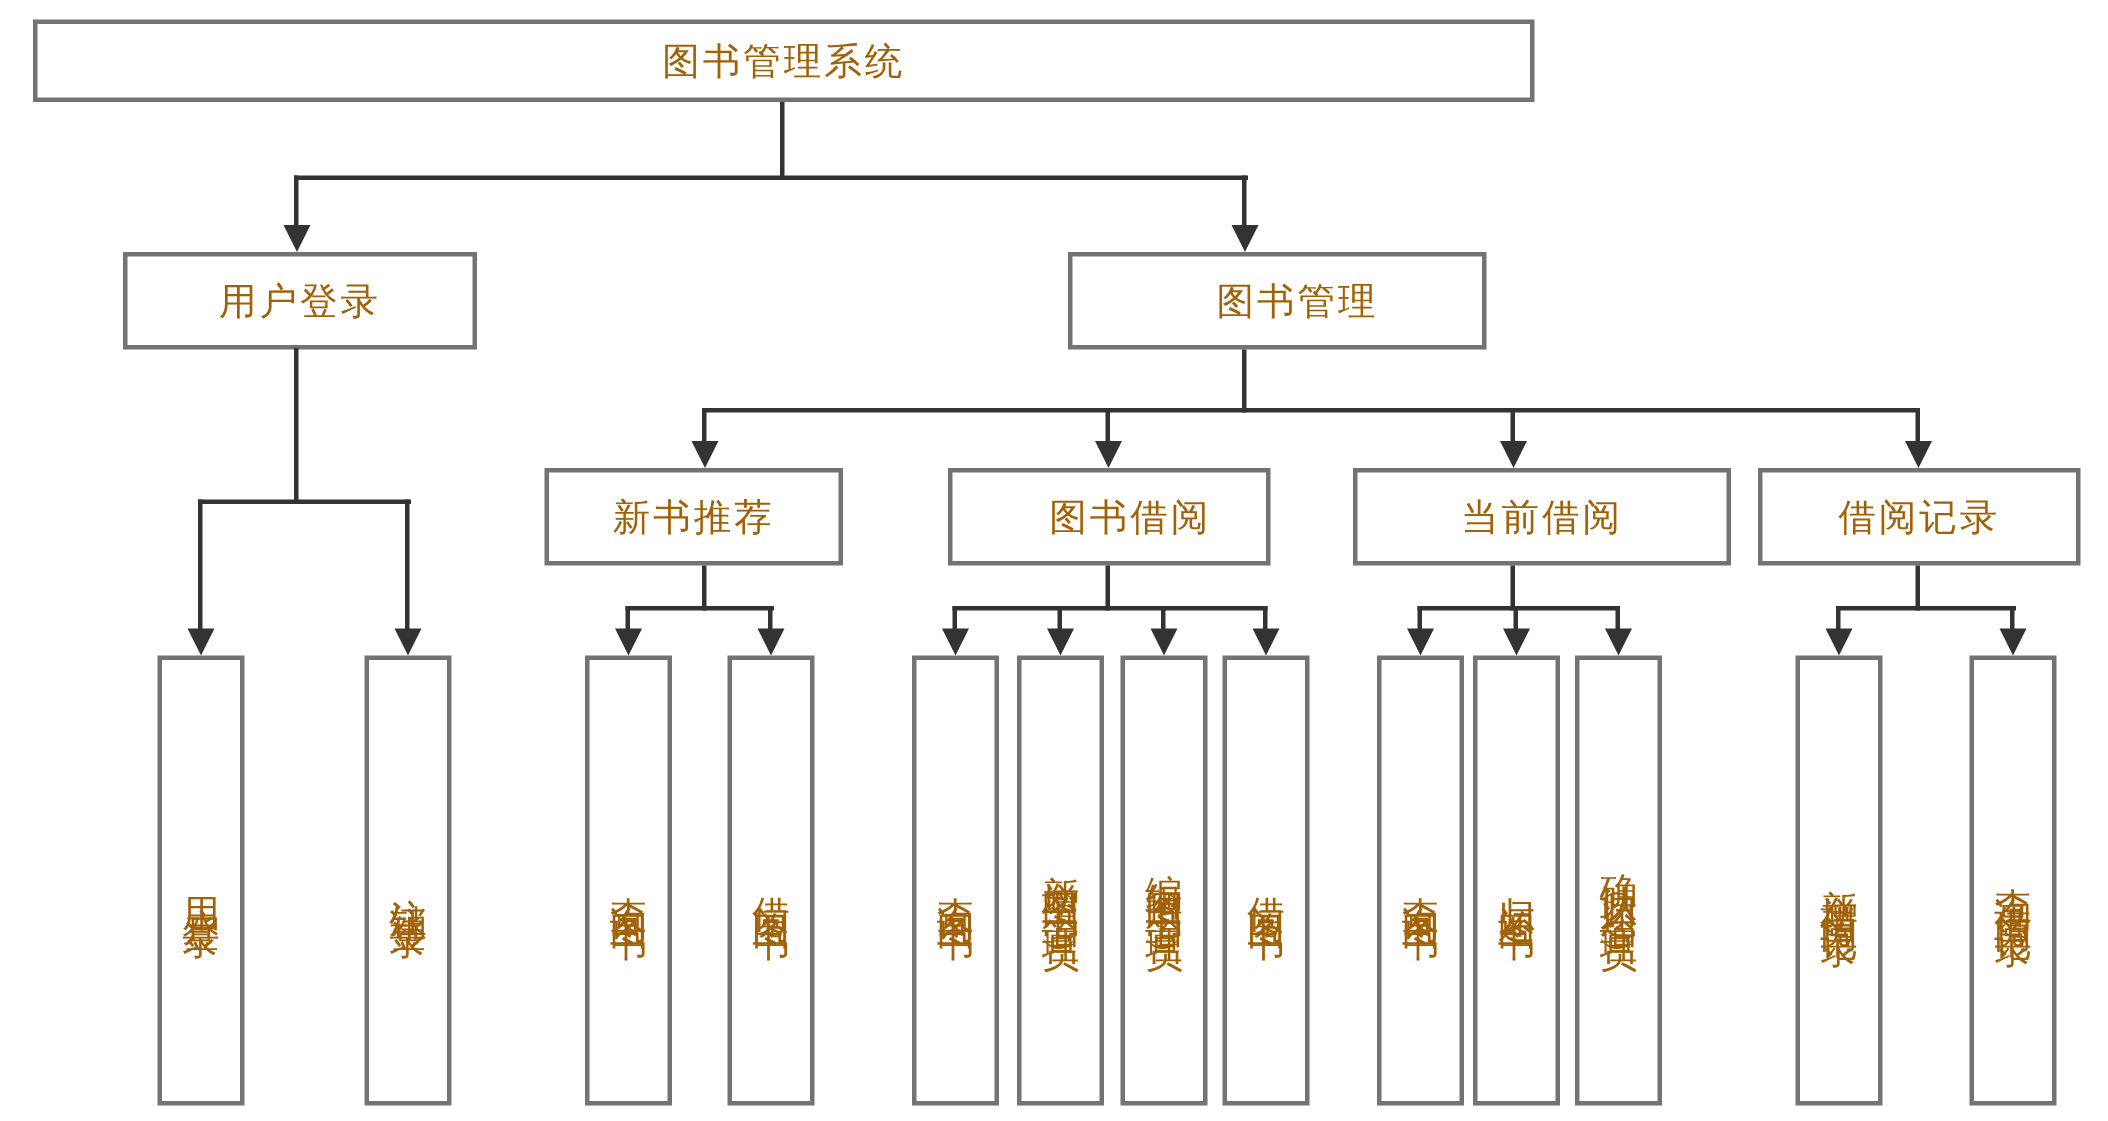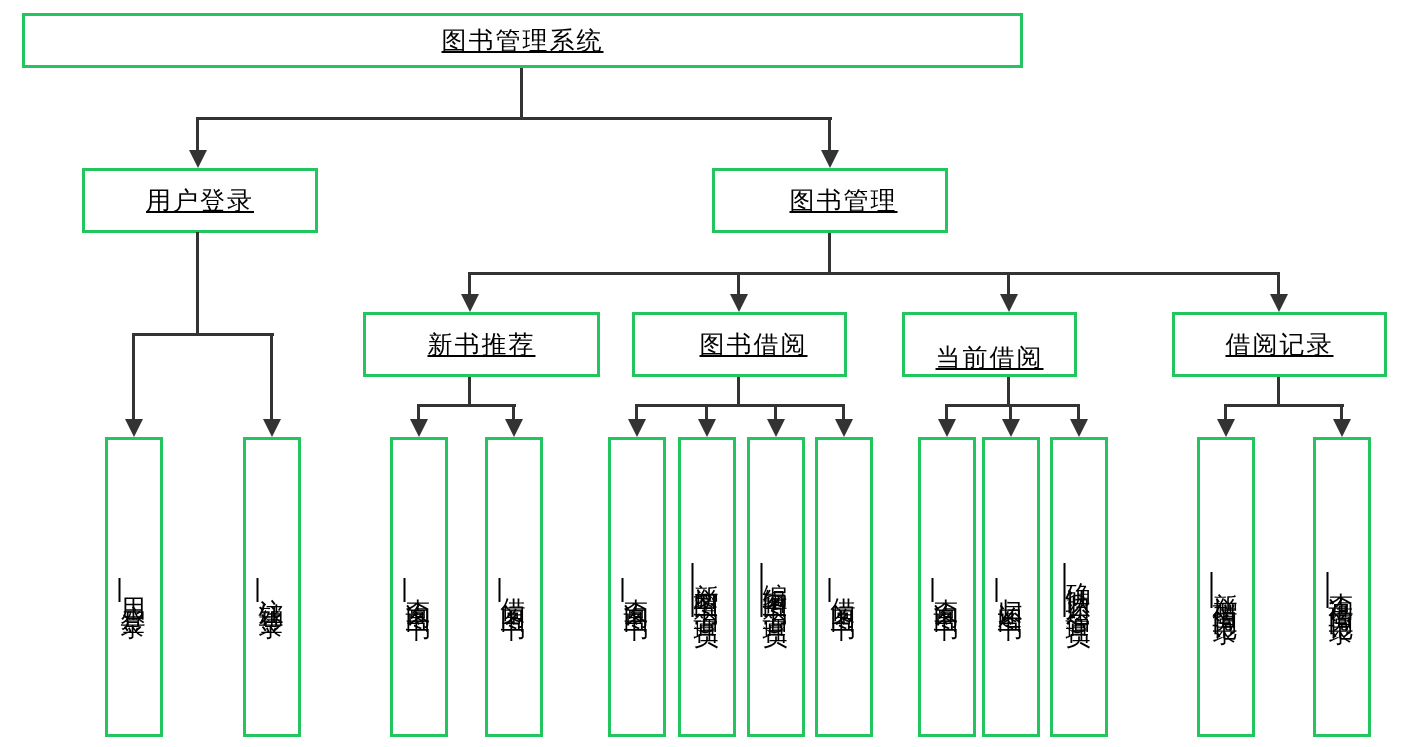--- a/index.html
+++ b/index.html
@@ -7,27 +7,26 @@
   .canvas {
     position: relative;
     width: 1405px;
     height: 747px;
     background: #ffffff;
     font-family: "Liberation Sans", "DejaVu Sans", sans-serif;
     overflow: hidden;
   }
   .box {
     position: absolute;
-    border: 3px solid #22c55e;
+    border: 3px solid #737373;
     background: #ffffff;
     display: flex;
     align-items: center;
     justify-content: center;
-    color: #000000;
-    text-decoration: underline;
+    color: #a16207;
   }
   .box.h {
     font-size: 25px;
     letter-spacing: 2px;
   }
   .box.v {
     writing-mode: vertical-rl;
     font-size: 25px;
     letter-spacing: 6px;
   }
@@ -62,21 +61,21 @@
   <div class="vline" style="left:520px; top:68px; height:52px;"></div>
   <div class="hline" style="left:196px; top:117px; width:636px;"></div>
   <div class="vline" style="left:196px; top:117px; height:35px;"></div>
   <div class="arrowhead" style="left:189px; top:150px;"></div>
   <div class="vline" style="left:828px; top:117px; height:35px;"></div>
   <div class="arrowhead" style="left:821px; top:150px;"></div>
 
   <div class="box h" style="left:82px; top:168px; width:236px; height:65px;">
     <span>用户登录</span>
   </div>
-  <div class="box h" style="left:712px; top:168px; width:236px; height:65px;padding-left:27px;">
+  <div class="box h" style="left:712px; top:168px; width:279px; height:65px;padding-left:27px;">
     <span>图书管理</span>
   </div>
 
   <div class="vline" style="left:196px; top:232px; height:104px;"></div>
   <div class="hline" style="left:132px; top:333px; width:142px;"></div>
   <div class="vline" style="left:132px; top:333px; height:88px;"></div>
   <div class="arrowhead" style="left:125px; top:419px;"></div>
   <div class="vline" style="left:270px; top:333px; height:88px;"></div>
   <div class="arrowhead" style="left:263px; top:419px;"></div>
 
@@ -84,27 +83,27 @@
   <div class="hline" style="left:468px; top:272px; width:812px;"></div>
   <div class="vline" style="left:468px; top:272px; height:25px;"></div>
   <div class="arrowhead" style="left:461px; top:294px;"></div>
   <div class="vline" style="left:737px; top:272px; height:25px;"></div>
   <div class="arrowhead" style="left:730px; top:294px;"></div>
   <div class="vline" style="left:1007px; top:272px; height:25px;"></div>
   <div class="arrowhead" style="left:1000px; top:294px;"></div>
   <div class="vline" style="left:1277px; top:272px; height:25px;"></div>
   <div class="arrowhead" style="left:1270px; top:294px;"></div>
 
-  <div class="box h" style="left:363px; top:312px; width:237px; height:65px;">
+  <div class="box h" style="left:363px; top:312px; width:199px; height:65px;">
     <span>新书推荐</span>
   </div>
   <div class="box h" style="left:632px; top:312px; width:215px; height:65px;padding-left:28px;">
     <span>图书借阅</span>
   </div>
-  <div class="box h" style="left:902px; top:312px; width:175px; height:65px;align-items:flex-end;">
+  <div class="box h" style="left:902px; top:312px; width:252px; height:65px;">
     <span>当前借阅</span>
   </div>
   <div class="box h" style="left:1172px; top:312px; width:215px; height:65px;">
     <span>借阅记录</span>
   </div>
 
   <div class="vline" style="left:468px; top:377px; height:30px;"></div>
   <div class="hline" style="left:417px; top:404px; width:99px;"></div>
   <div class="vline" style="left:417px; top:404px; height:17px;"></div>
   <div class="arrowhead" style="left:410px; top:419px;"></div>

